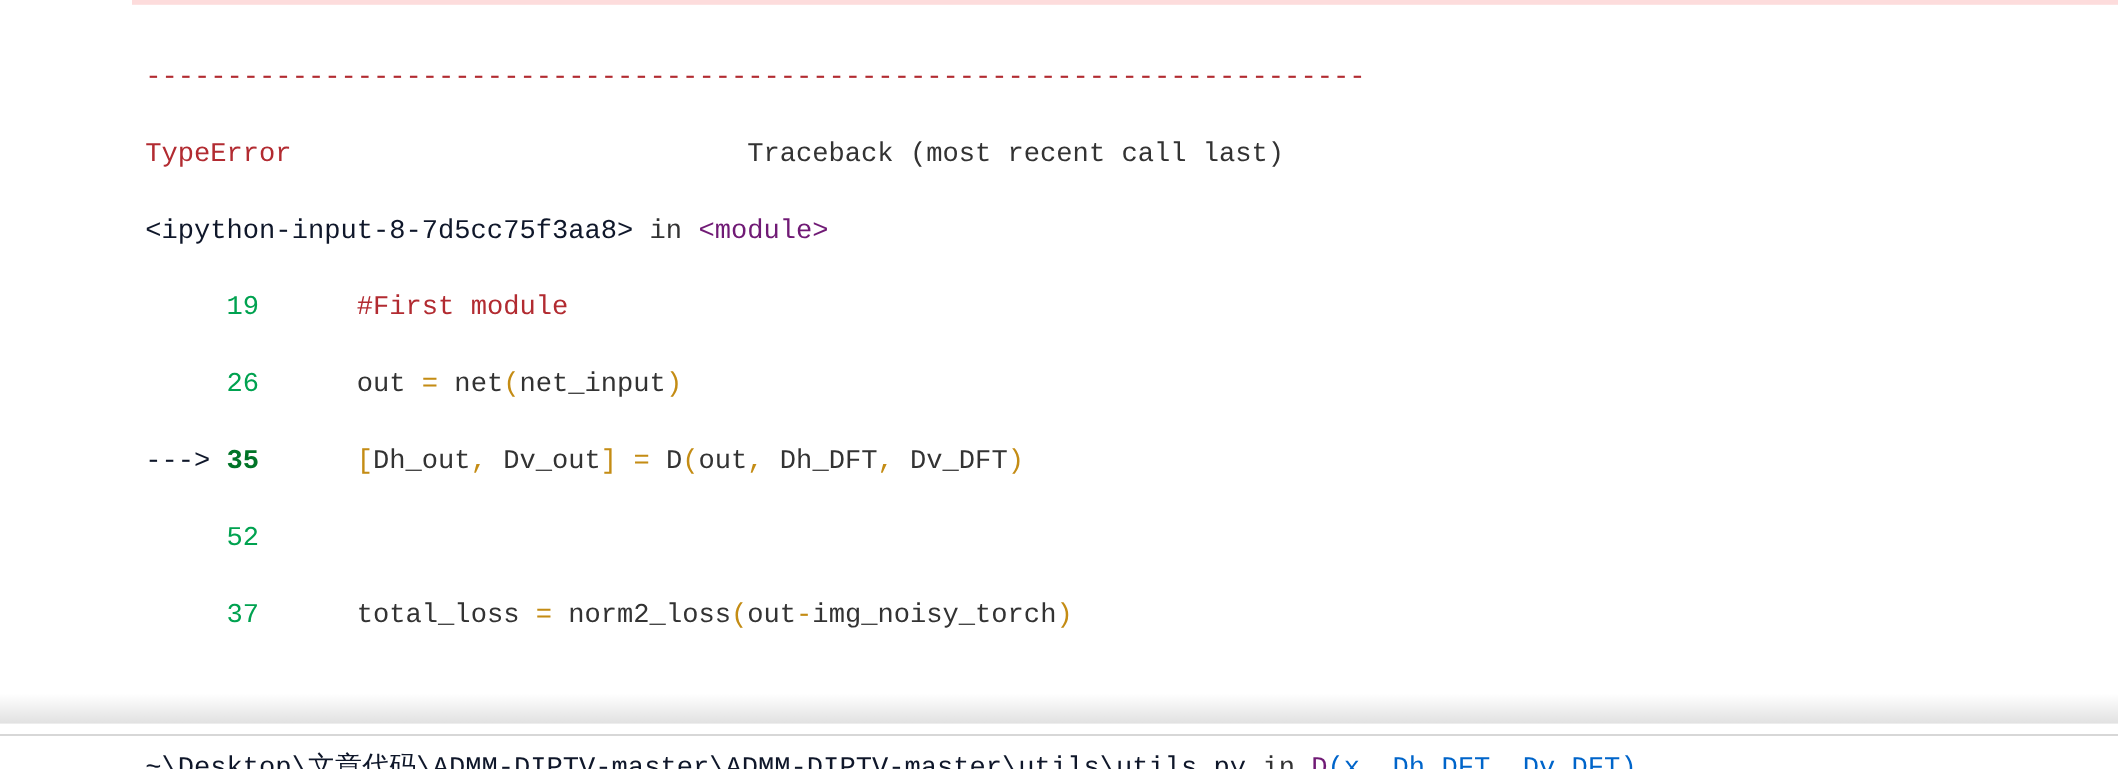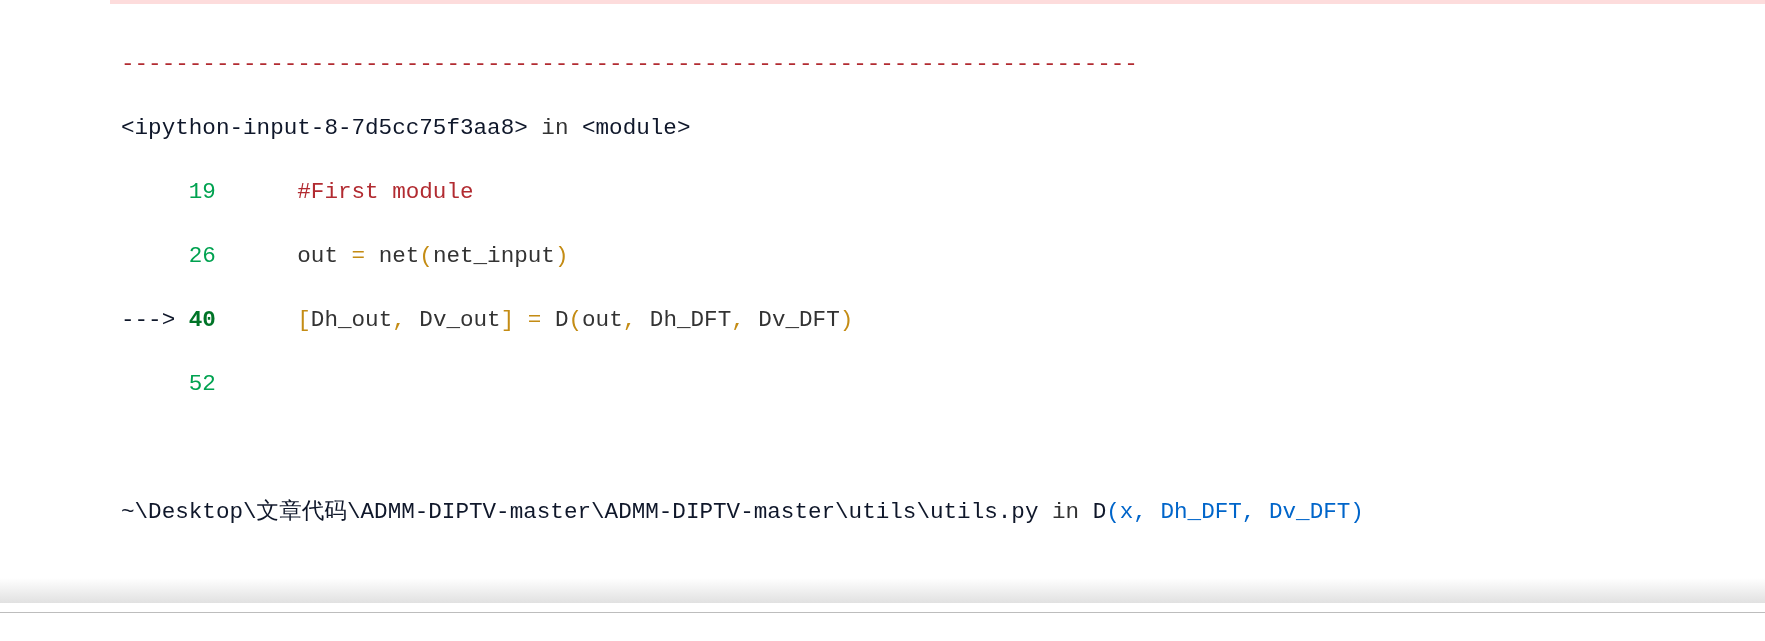--- a/index.html
+++ b/index.html
@@ -9,41 +9,43 @@
     position: absolute; left: 121px; top: 16px;
     font-family: "Liberation Mono", "DejaVu Sans Mono", monospace;
     font-size: 22.6px; line-height: 32px; color: #333333;
     white-space: pre;
   }
   .line { height: 32px; }
   .red { color: #B22B31; }
   .dg { color: #0f172a; }
   .dgb { color: #007427; font-weight: bold; }
   .lg { color: #00A250; }
-  .cy { color: #0f172a; }
+  .cy { color: #701a75; }
   .bl { color: #0065CA; }
   .or { color: #C48C14; }
   .shadow {
     position: absolute; left: 0; top: 578px; width: 1765px; height: 25px;
     background: linear-gradient(to bottom, rgba(255,255,255,0) 0%, rgba(200,200,200,0.55) 100%);
   }
   .sep { position: absolute; left: 0; top: 612px; width: 1765px; height: 1px; background: #bdbdbd; }
 </style>
 </head>
 <body>
 
 <div class="pink-band"></div>
 
 <div class="tb">
 <div class="line red">---------------------------------------------------------------------------</div>
+<div class="line"><span class="red">TypeError</span><span>                            </span><span>Traceback (most recent call last)</span></div>
 <div class="line"><span class="dg">&lt;ipython-input-8-7d5cc75f3aa8&gt;</span><span> in </span><span class="cy">&lt;module&gt;</span></div>
 <div class="line"><span>     </span><span class="lg">19</span>      <span class="red">#First module</span></div>
 <div class="line"><span>     </span><span class="lg">26</span>      <span>out <span class="or">=</span> net<span class="or">(</span>net_input<span class="or">)</span></span></div>
-<div class="line"><span class="dg">---&gt; </span><span class="dgb">40</span>      <span><span class="or">[</span>Dh_out<span class="or">,</span> Dv_out<span class="or">]</span> <span class="or">=</span> D<span class="or">(</span>out<span class="or">,</span> Dh_DFT<span class="or">,</span> Dv_DFT<span class="or">)</span></span></div>
+<div class="line"><span class="dg">---&gt; </span><span class="dgb">35</span>      <span><span class="or">[</span>Dh_out<span class="or">,</span> Dv_out<span class="or">]</span> <span class="or">=</span> D<span class="or">(</span>out<span class="or">,</span> Dh_DFT<span class="or">,</span> Dv_DFT<span class="or">)</span></span></div>
 <div class="line"><span>     </span><span class="lg">52</span></div>
+<div class="line"><span>     </span><span class="lg">37</span>      <span>total_loss <span class="or">=</span> norm2_loss<span class="or">(</span>out<span class="or">-</span>img_noisy_torch<span class="or">)</span></span></div>
 <div class="line"></div>
 <div class="line"><span class="dg">~\Desktop\文章代码\ADMM-DIPTV-master\ADMM-DIPTV-master\utils\utils.py</span><span> in </span><span class="cy">D</span><span class="bl">(</span><span class="bl">x, Dh_DFT, Dv_DFT</span><span class="bl">)</span></div>
 
 
 
 
 
 
 
 </div>

